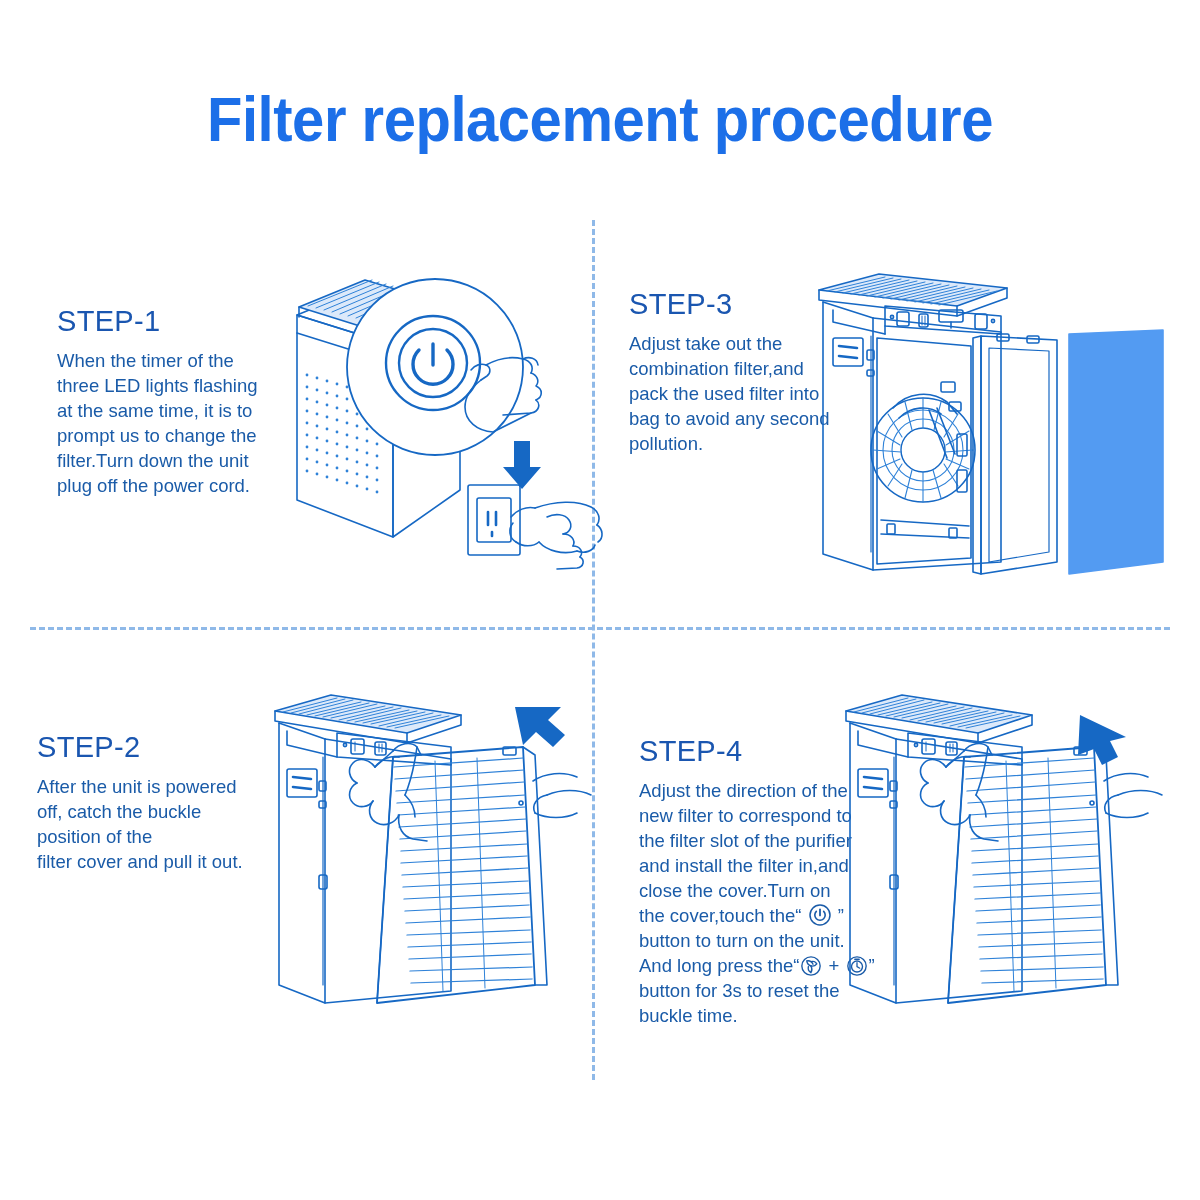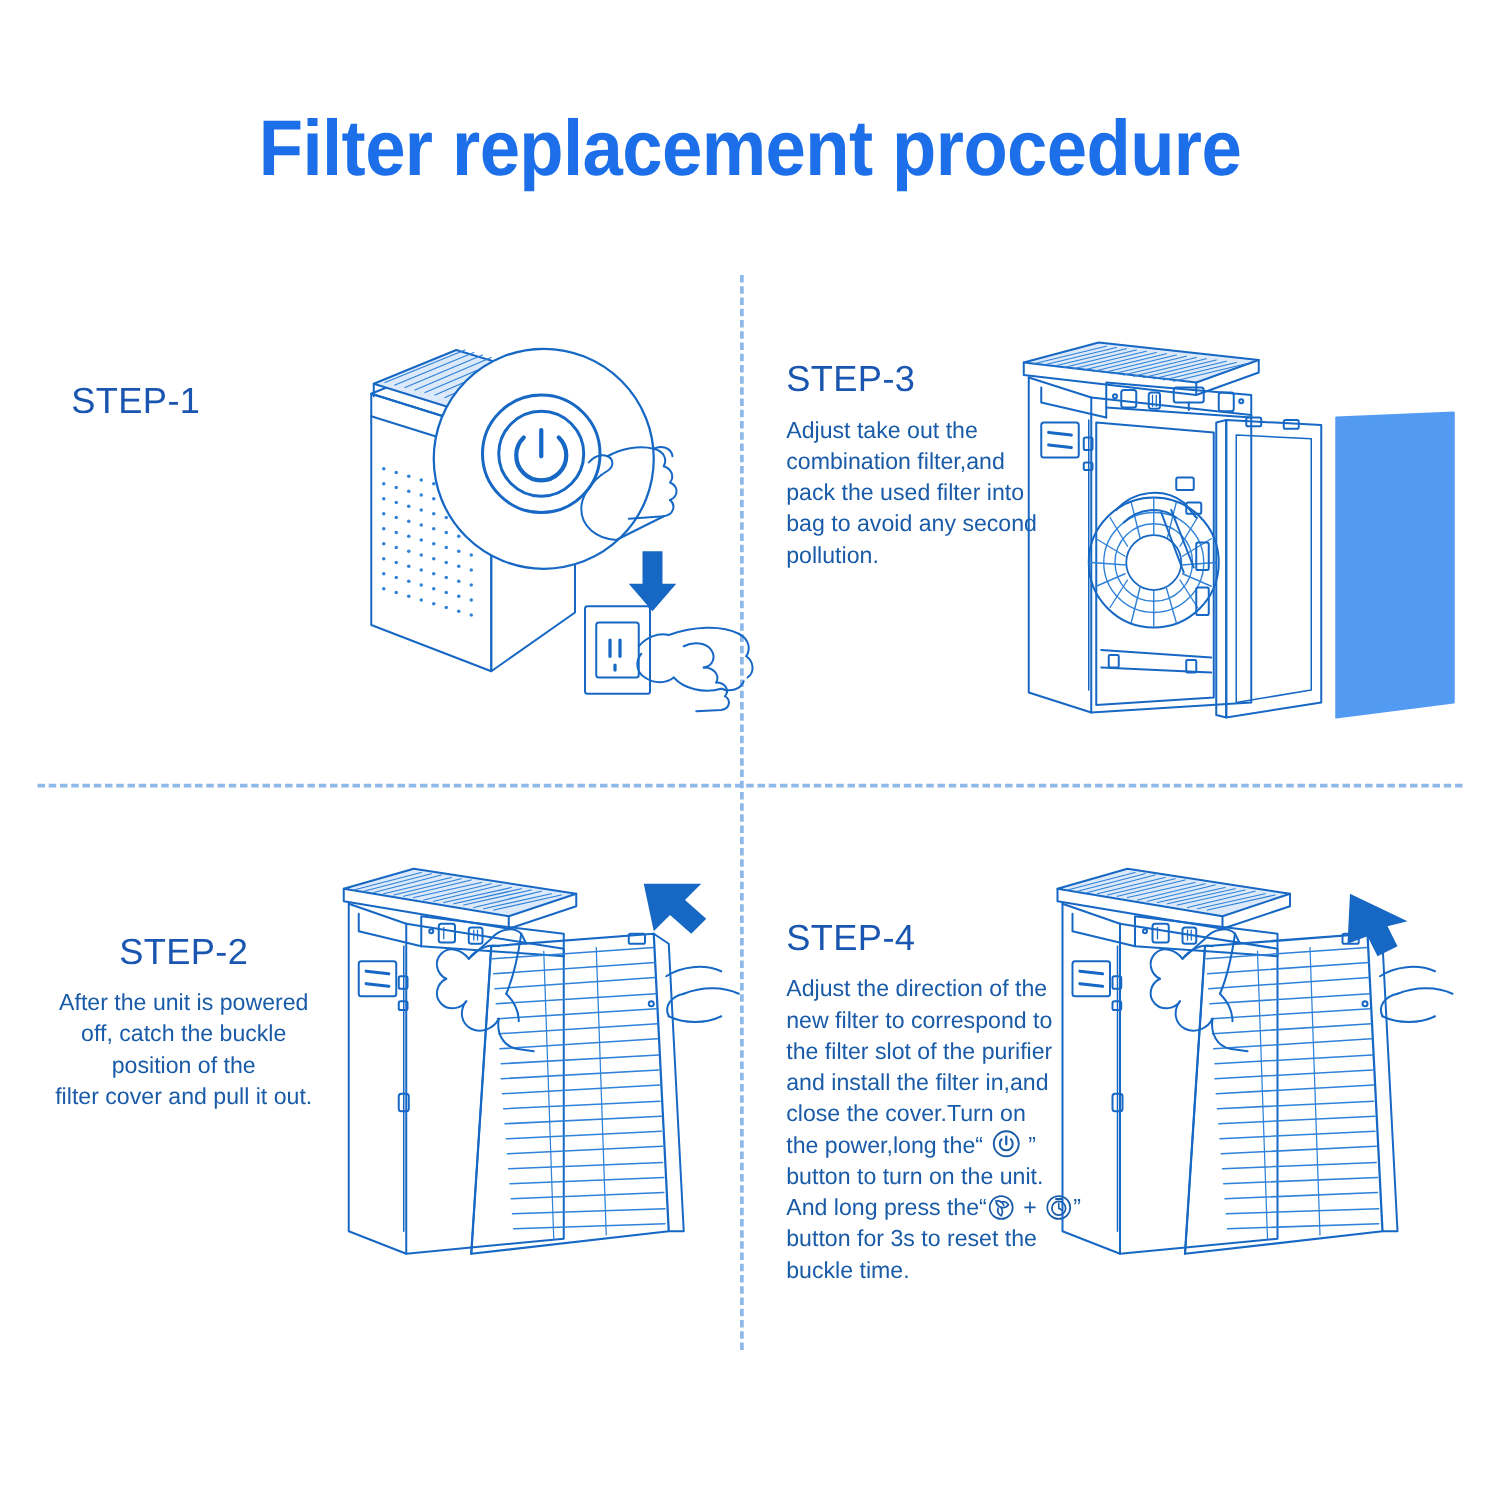--- a/index.html
+++ b/index.html
@@ -36,22 +36,22 @@
   
   .quad{position:absolute;}
   .q1{left:0;top:200px;width:592px;height:428px;margin-left:20px;}
   .q3{left:596px;top:200px;width:604px;height:428px;}
   .q2{left:0;top:640px;width:592px;height:450px;}
   .q4{left:596px;top:640px;width:604px;height:450px;}
 
   .text-block{position:absolute;}
   .q1 .text-block{left:37px;top:105px;width:225px;}
   .q3 .text-block{left:33px;top:88px;width:205px;}
-  .q2 .text-block{left:37px;top:106px;width:220px;text-align:center;}
-  .q4 .text-block{left:33px;top:95px;width:215px;}
+  .q2 .text-block{left:37px;top:91px;width:220px;}
+  .q4 .text-block{left:43px;top:95px;width:215px;}
 
   .step-head{
     font-size:29px;
     color:#1a56b0;
     margin:0 0 10px 0;
     letter-spacing:0.3px;
     white-space:nowrap;
   }
   .step-body{
     font-size:18.5px;
@@ -81,20 +81,28 @@
 <div id="page">
 
   <div class="title">Filter replacement procedure</div>
 
   <div class="divider-h"></div>
   <div class="divider-v"></div>
 
   <div class="quad q1">
     <div class="text-block">
       <div class="step-head">STEP-1</div>
+      <div class="step-body">
+        <span class="ln">When the timer of the</span>
+        <span class="ln">three LED lights flashing</span>
+        <span class="ln">at the same time, it is to</span>
+        <span class="ln">prompt us to change the</span>
+        <span class="ln">filter.Turn down the unit</span>
+        <span class="ln">plug off the power cord.</span>
+      </div>
     </div>
 
     <div class="art">
       <svg width="330" height="330" viewBox="0 0 330 330">
         <g fill="none" stroke="#1668c4" stroke-width="1.6" stroke-linejoin="round" stroke-linecap="round">
 
           <g>
             <path d="M22 60 L22 245 L118 282 L118 90 Z"></path>
             <path d="M118 90 L185 62 L185 235 L118 282 Z"></path>
             <path d="M22 60 L88 33 L185 62 L118 90 Z"></path>
@@ -493,21 +501,21 @@
   <div class="quad q4">
     <div class="text-block">
       <div class="step-head">STEP-4</div>
       <div class="step-body">
         <span class="ln">Adjust the direction of the</span>
         <span class="ln">new filter to correspond to</span>
         <span class="ln">the filter slot of the purifier</span>
         <span class="ln">and install the filter in,and</span>
         <span class="ln">close the cover.Turn on</span>
 
-        <span class="ln"><span>the power,long the“ </span><span class="inline-icon"><svg width="24" height="24" viewBox="0 0 24 24">
+        <span class="ln"><span>the cover,touch the“ </span><span class="inline-icon"><svg width="24" height="24" viewBox="0 0 24 24">
                 <g fill="none" stroke="#1a5ba8" stroke-width="1.5" stroke-linecap="round">
                   <circle cx="12" cy="12" r="10"></circle>
                   <path d="M12 6.3 L12 12.4" stroke-width="1.8"></path>
                   <path d="M8.3 8.4 A5.2 5.2 0 1 0 15.7 8.4" stroke-width="1.6"></path>
                 </g>
               </svg></span><span>  ”</span></span>
 
         <span class="ln">button to turn on the unit.</span>
 
         <span class="ln"><span>And long press the“</span><span class="inline-icon"><svg width="22" height="22" viewBox="0 0 24 24">

